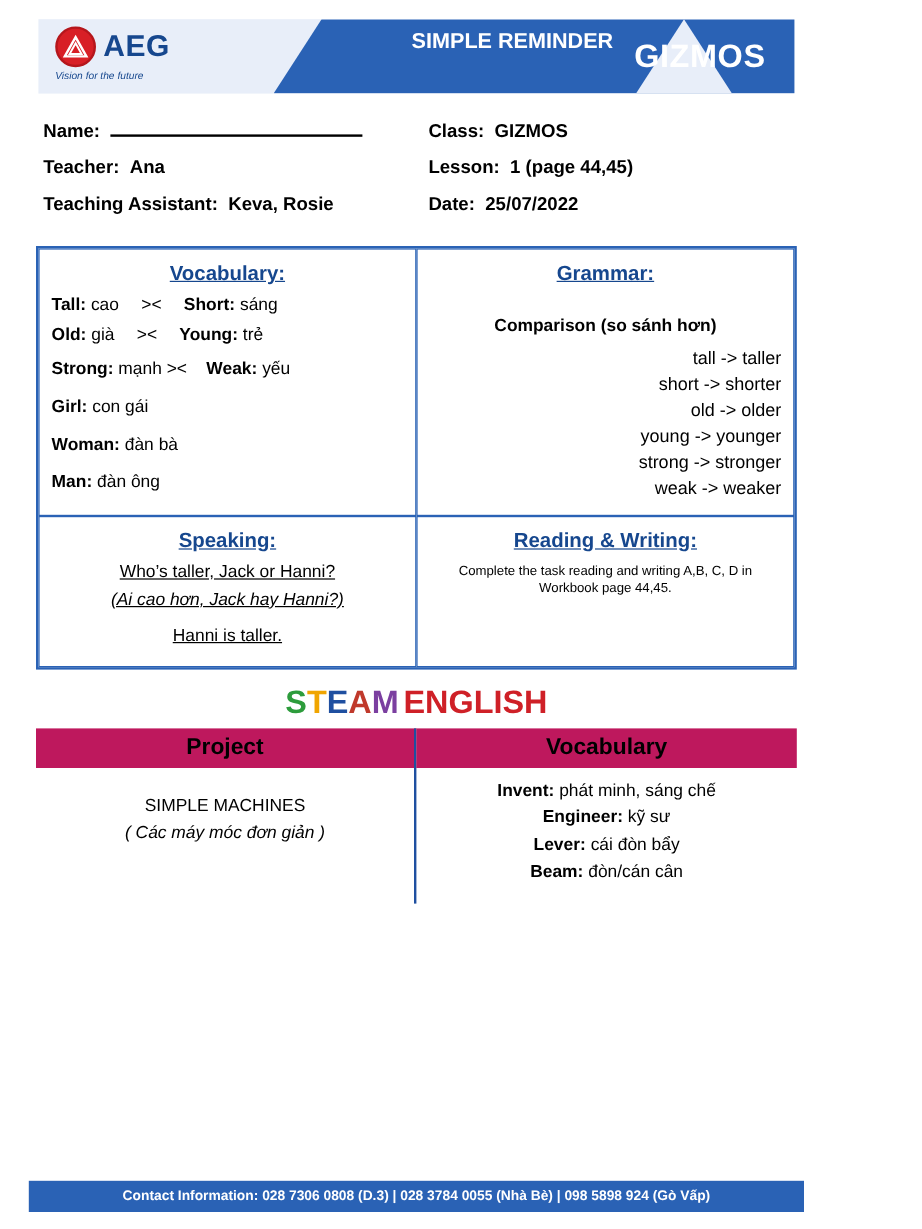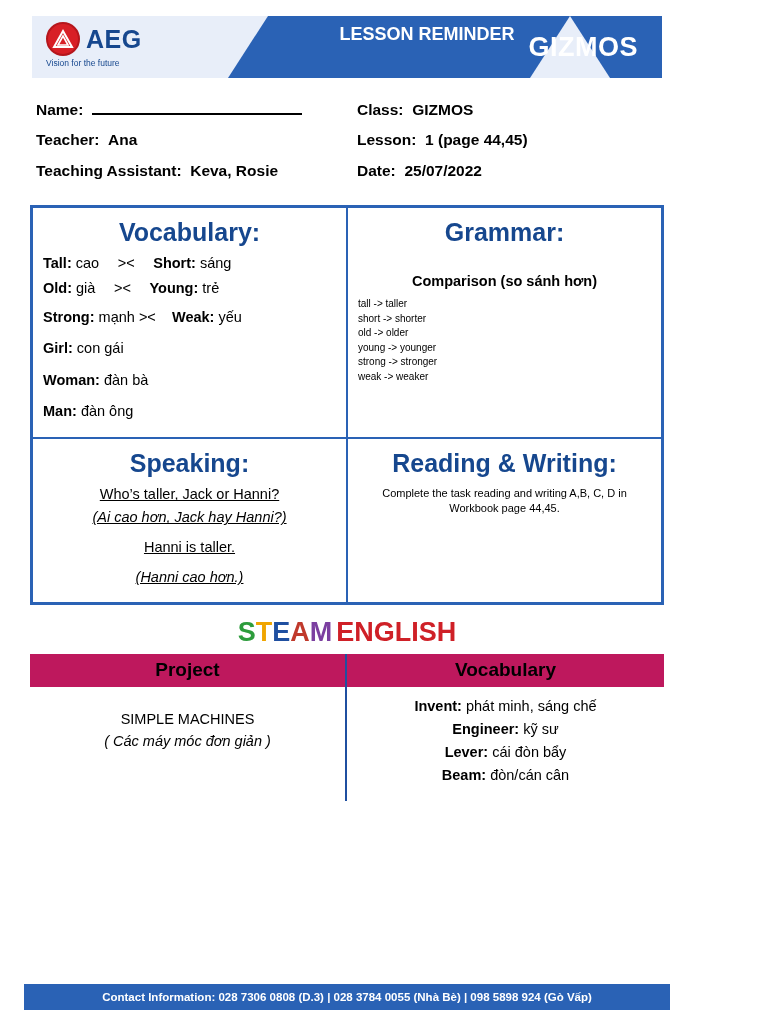--- a/index.html
+++ b/index.html
@@ -50,21 +50,21 @@
     border: 2px solid #b5161c;
   }
   .logo-mark svg { display: block; }
   .logo-text {
     font-weight: bold; font-size: 25px; color: #16478e;
     letter-spacing: 0.5px; line-height: 1;
   }
   .logo-tag {
     position: absolute;
     top: 42px; left: 14px;
-    font-size: 8.5px; color: #16478e; 
+    font-size: 8.5px; color: #16478e; font-style: italic;
   }
   .hdr-lesson {
     position: absolute;
     top: 8px; left: 300px;
     width: 190px; text-align: center;
     color: #ffffff; font-weight: bold; font-size: 18px;
     line-height: 1.15;
   }
   .hdr-gizmos {
     position: absolute;
@@ -99,40 +99,41 @@
     border: 2px solid #2a62b5;
   }
   .cell {
     border: 1px solid #2a62b5;
     padding: 8px 10px 10px 10px;
     position: relative;
   }
   .cell-title {
     text-align: center;
     font-weight: bold;
-    font-size: 25px;
+    font-size: 17px;
     color: #16478e;
+    text-decoration: underline;
     margin: 2px 0 8px 0;
   }
 
   
   .vocab-line {
     font-size: 14.5px;
     margin-bottom: 7px;
     line-height: 1.2;
   }
   .vocab-line b { font-weight: bold; }
   .vocab-mid { display: inline-block; width: 46px; text-align: center; }
 
   
   .gram-head {
     text-align: center; font-weight: bold; font-size: 14.5px;
     margin: 26px 0 8px 0;
   }
-  .gram-line { text-align: left; font-size: 10px; line-height: 1.45; }
+  .gram-line { text-align: right; font-size: 15px; line-height: 1.45; }
 
   
   .spk-line { text-align: center; font-size: 14.5px; margin: 7px 0; text-decoration: underline; }
   .spk-line.it { font-style: italic; }
 
   
   .rw-line { text-align: center; font-size: 11px; line-height: 1.35; }
 
   
   .steam {
@@ -200,21 +201,21 @@
       <span class="logo-mark">
         <svg width="22" height="22" viewBox="0 0 22 22" aria-hidden="true">
           <polygon points="11,3 20,19 2,19" fill="none" stroke="#ffffff" stroke-width="2"></polygon>
           <polygon points="11,8 16,17 6,17" fill="none" stroke="#ffffff" stroke-width="1.6"></polygon>
         </svg>
       </span>
       <span class="logo-text">AEG</span>
     </div>
     <div class="logo-tag">Vision for the future</div>
 
-    <div class="hdr-lesson">LESSON REMINDER</div>
+    <div class="hdr-lesson">SIMPLE REMINDER</div>
     <div class="hdr-gizmos">GIZMOS</div>
   </div>
 
   <div class="info">
     <div class="info-col">
       <div class="info-row">
         <b>Name:</b>
         <span class="nameline"></span>
       </div>
       <div class="info-row">
@@ -295,21 +296,20 @@
       <div class="gram-line">young -&gt; younger</div>
       <div class="gram-line">strong -&gt; stronger</div>
       <div class="gram-line">weak -&gt; weaker</div>
     </div>
 
     <div class="cell">
       <div class="cell-title">Speaking:</div>
       <div class="spk-line">Who’s taller, Jack or Hanni?</div>
       <div class="spk-line it">(Ai cao hơn, Jack hay Hanni?)</div>
       <div class="spk-line" style="margin-top:14px">Hanni is taller.</div>
-      <div class="spk-line it" style="margin-top:14px">(Hanni cao hơn.)</div>
     </div>
 
     <div class="cell">
       <div class="cell-title">Reading &amp; Writing:</div>
       <div class="rw-line">Complete the task reading and writing A,B, C, D in Workbook page 44,45.</div>
     </div>
   </div>
 
   <div class="steam">
     <span class="s1">S</span><span class="s2">T</span><span class="s3">E</span><span class="s4">A</span><span class="s5">M</span><span class="eng">ENGLISH</span>

